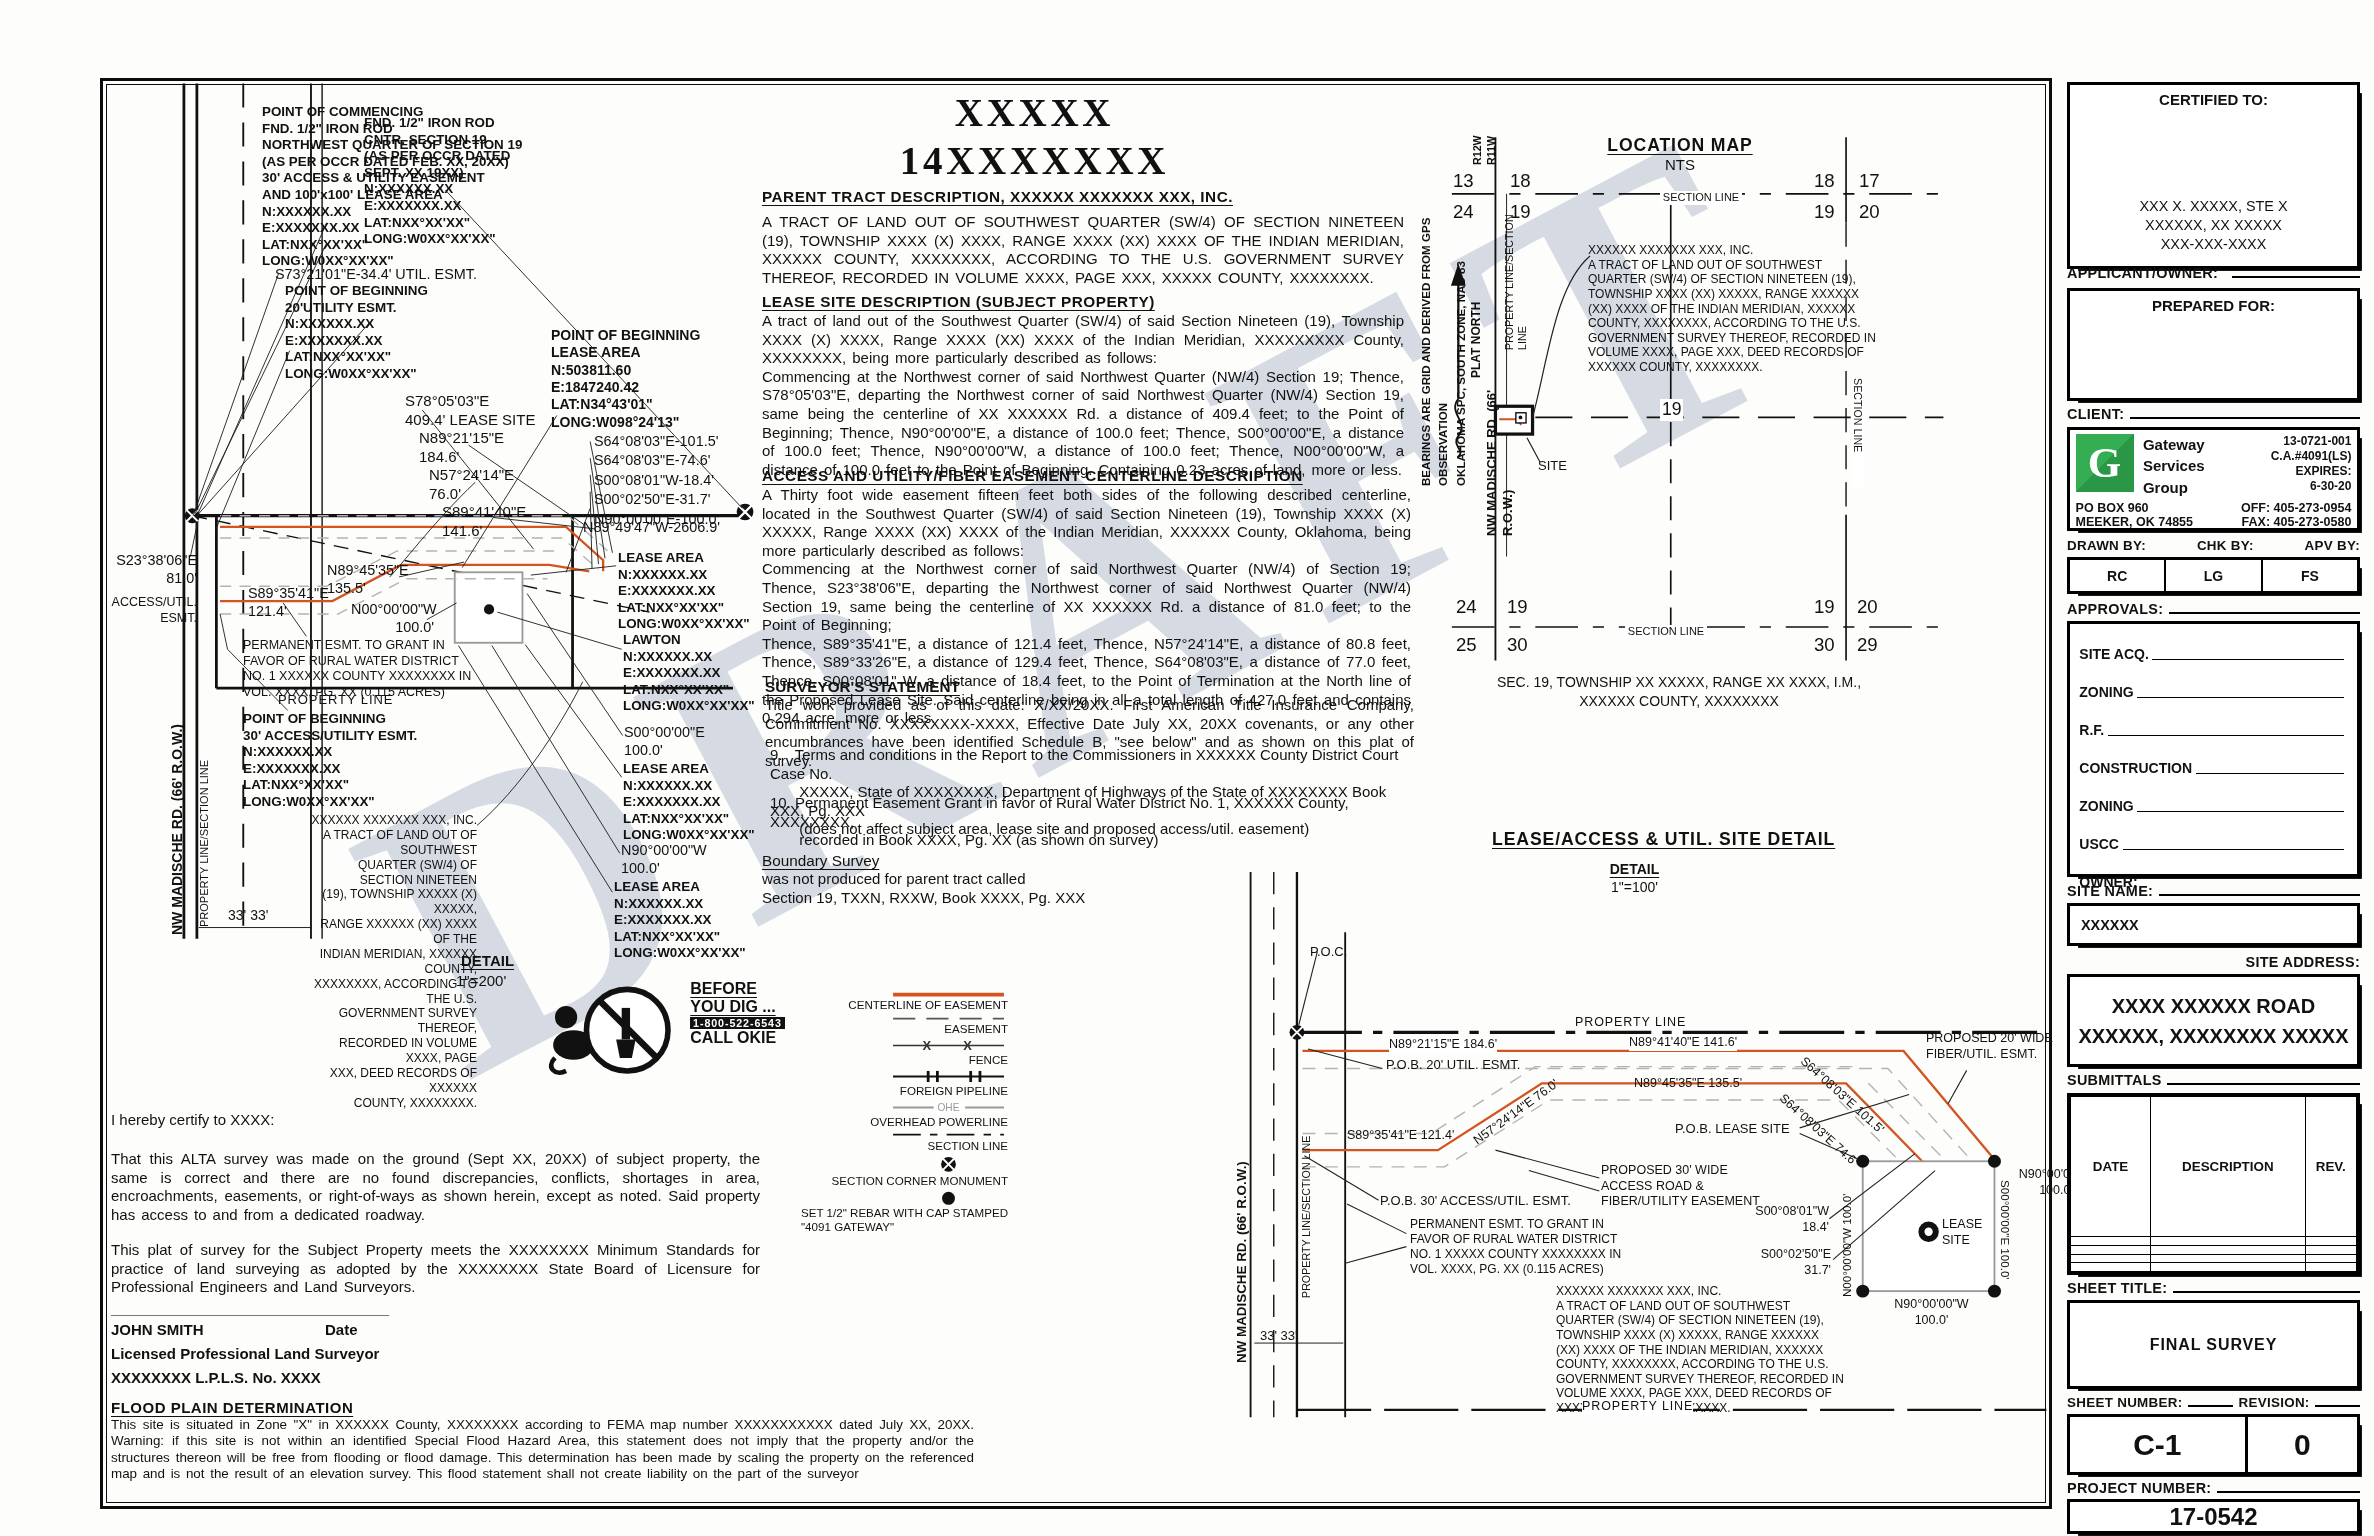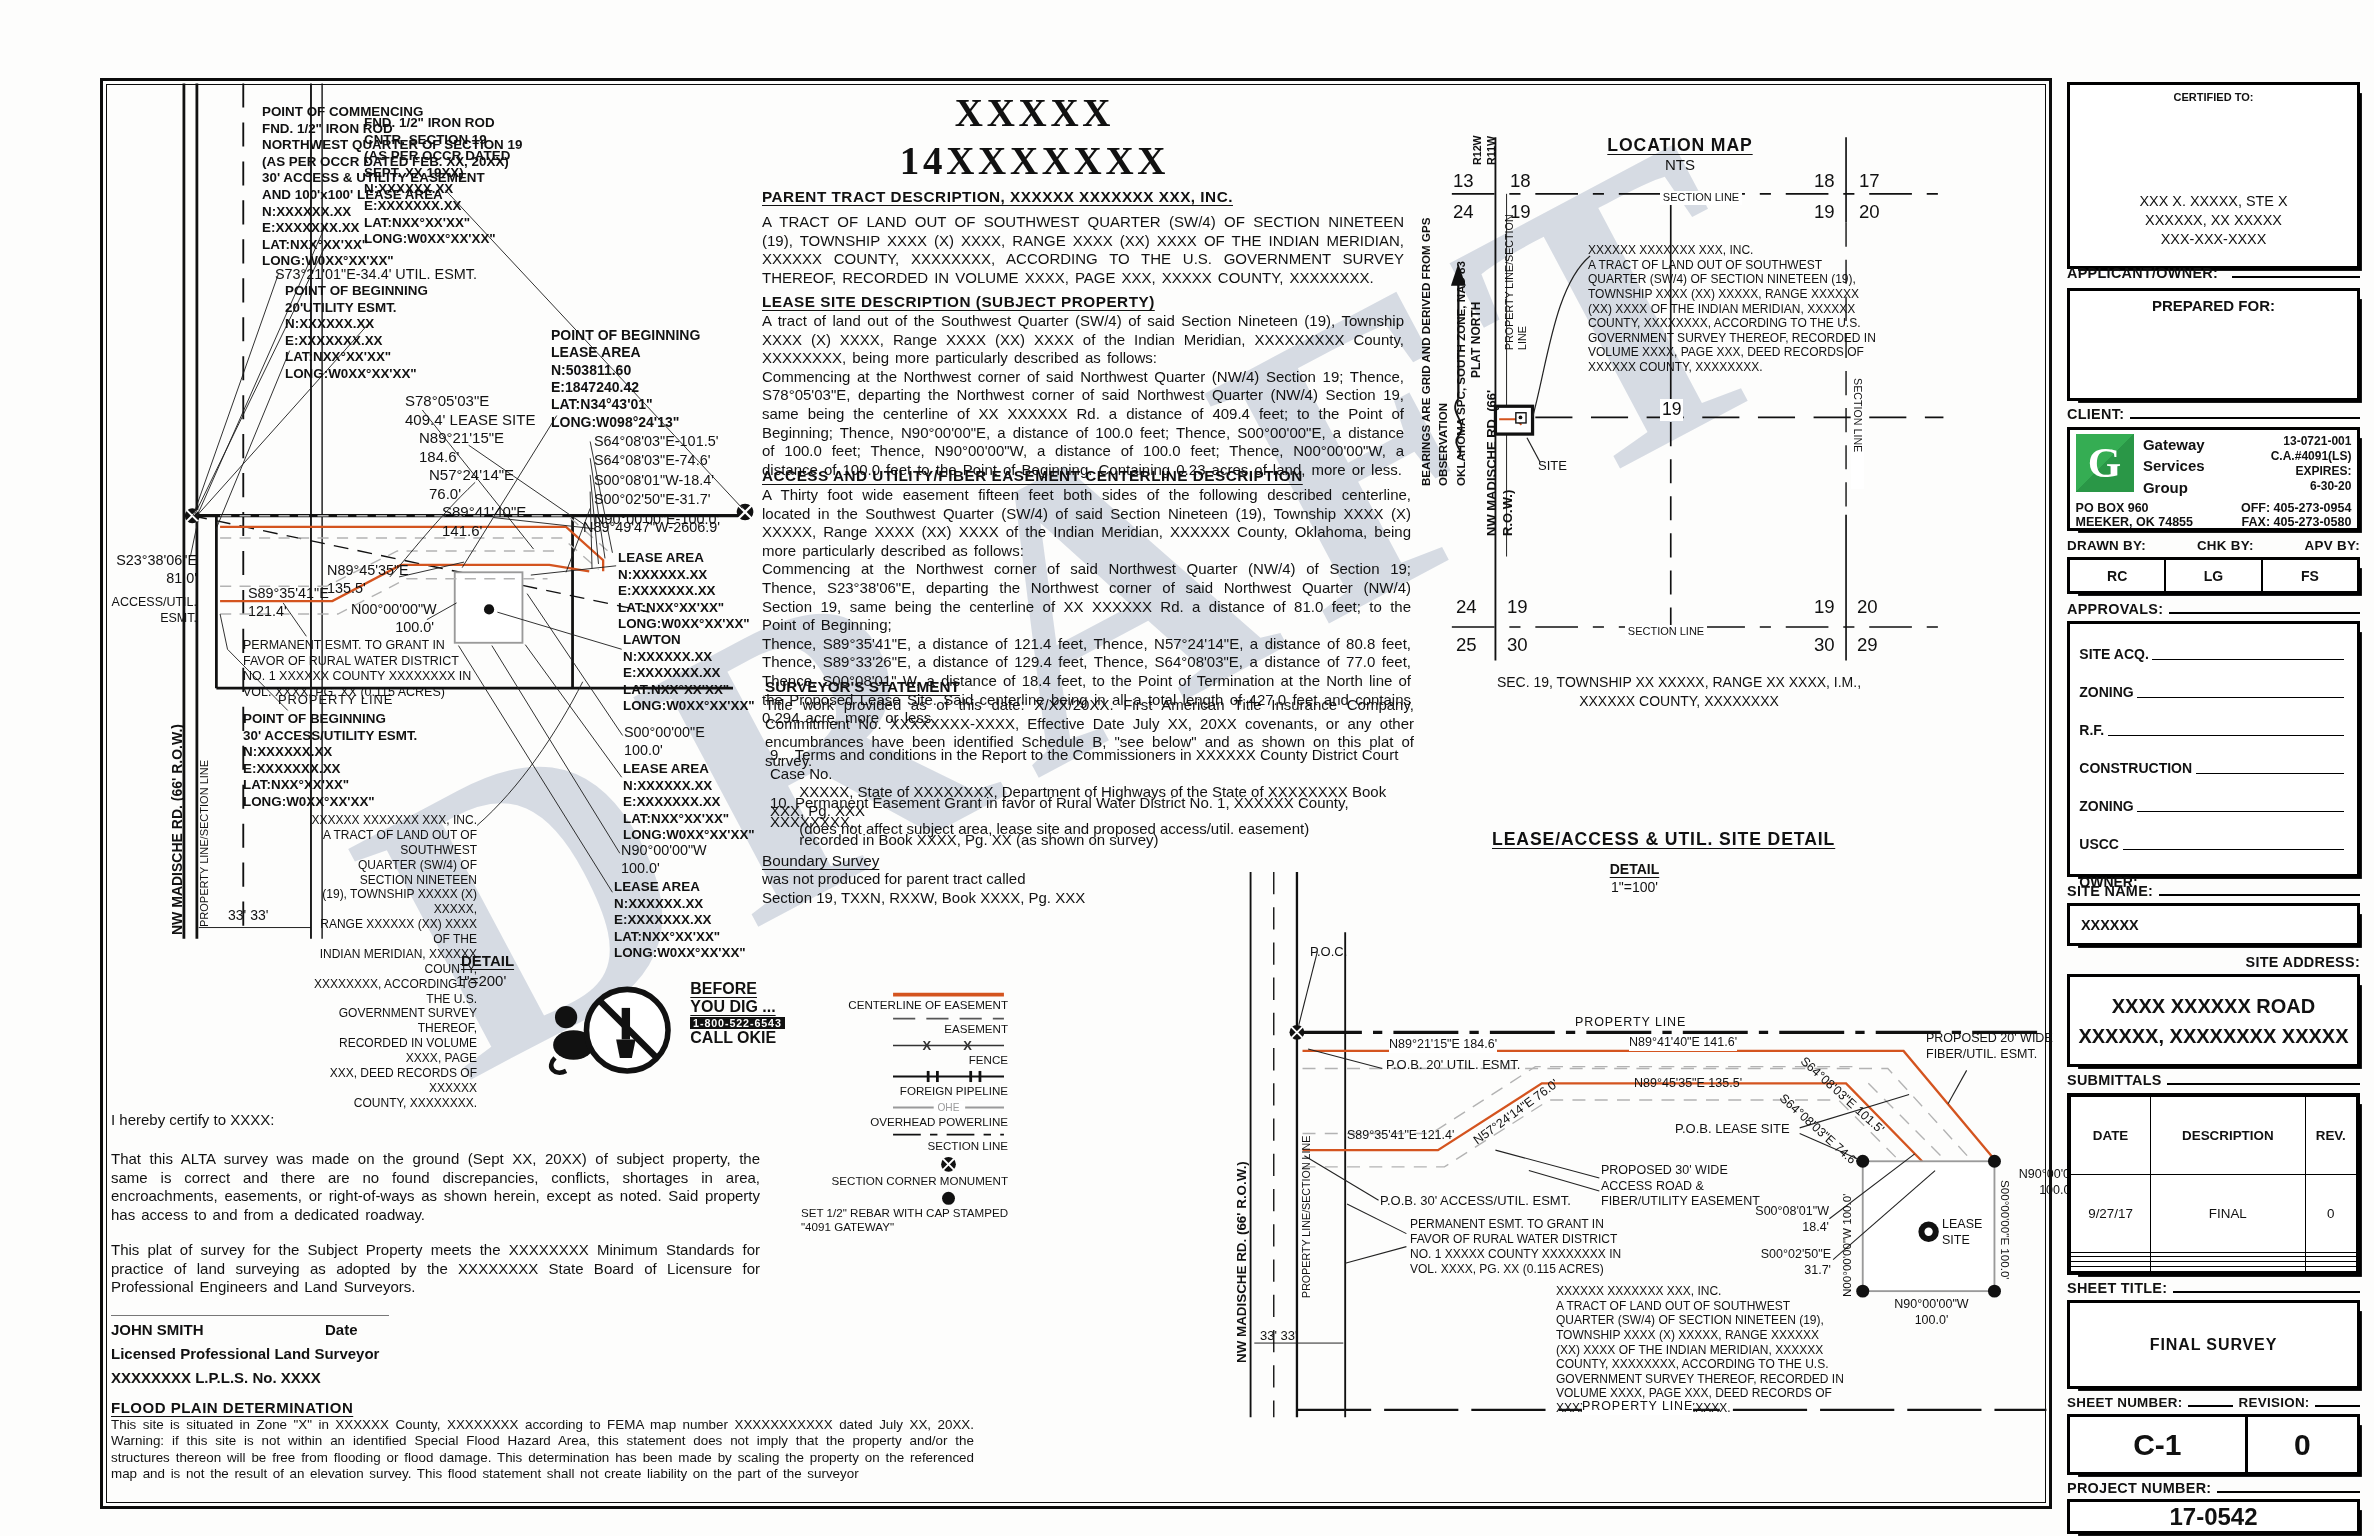--- a/index.html
+++ b/index.html
@@ -503,21 +503,21 @@
 COUNTY, XXXXXXXX, ACCORDING TO THE U.S.
 GOVERNMENT SURVEY THEREOF, RECORDED IN
 VOLUME XXXX, PAGE XXX, DEED RECORDS OF
 XXXXXX COUNTY, XXXXXXXX.</div>
 <div class="lbl" style="left:1582px;top:1399px;font-size:12.5px;letter-spacing:0.9px;background:#fff;">PROPERTY LINE</div>
 <div class="lbl" style="left:1260px;top:1328px;font-size:13px;">33'   33'</div>
 <div class="lbl b vtext" style="left:1234px;top:1057px;height:306px;font-size:13.4px;">NW MADISCHE RD.  (66' R.O.W.)</div>
 <div class="lbl vtext" style="left:1300px;top:1057px;height:241px;font-size:10.7px;">PROPERTY LINE/SECTION LINE</div>
 
 <div class="tb-box" style="left:2067px;top:82px;width:293px;height:187px;">
-  <div class="c b" style="font-size:11px;margin-top:5.6px;">CERTIFIED TO:</div>
+  <div class="c b" style="font-size:15px;margin-top:5.6px;">CERTIFIED TO:</div>
   <div class="c" style="font-size:14.4px;white-space:pre-line;margin-top:89px;line-height:1.35;">XXX X. XXXXX, STE X
 XXXXXX, XX XXXXX
 XXX-XXX-XXXX</div>
 </div>
 <div class="tb-label" style="left:2067px;top:265px;width:293px;gap:8px;">
     <span>APPLICANT/OWNER:</span>
     <span class="rule"></span>
   </div>
 <div class="tb-box" style="left:2067px;top:288px;width:293px;height:113px;">
   <div class="c b" style="font-size:15px;margin-top:5.6px;">PREPARED FOR:</div>
@@ -616,25 +616,20 @@
   </div>
 <div class="tb-box" style="left:2067px;top:1093px;width:293px;height:182px;">
   <table class="sub">
     <tbody>
         <tr>
       <th style="width:28%;">DATE</th>
       <th>DESCRIPTION</th>
       <th style="width:18%;">REV.</th>
     </tr>
     <tr>
-      <td>9/27/17</td>
-      <td>FINAL</td>
-      <td>0</td>
-    </tr>
-    <tr>
           <td></td>
           <td></td>
           <td></td>
         </tr>
     <tr>
           <td></td>
           <td></td>
           <td></td>
         </tr>
     <tr>

